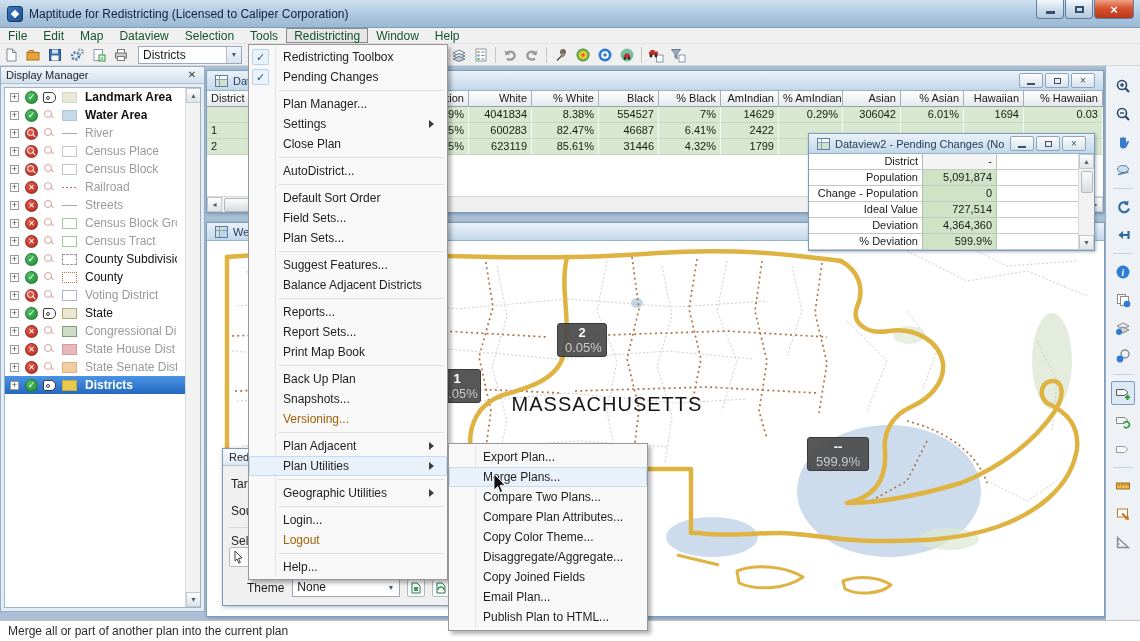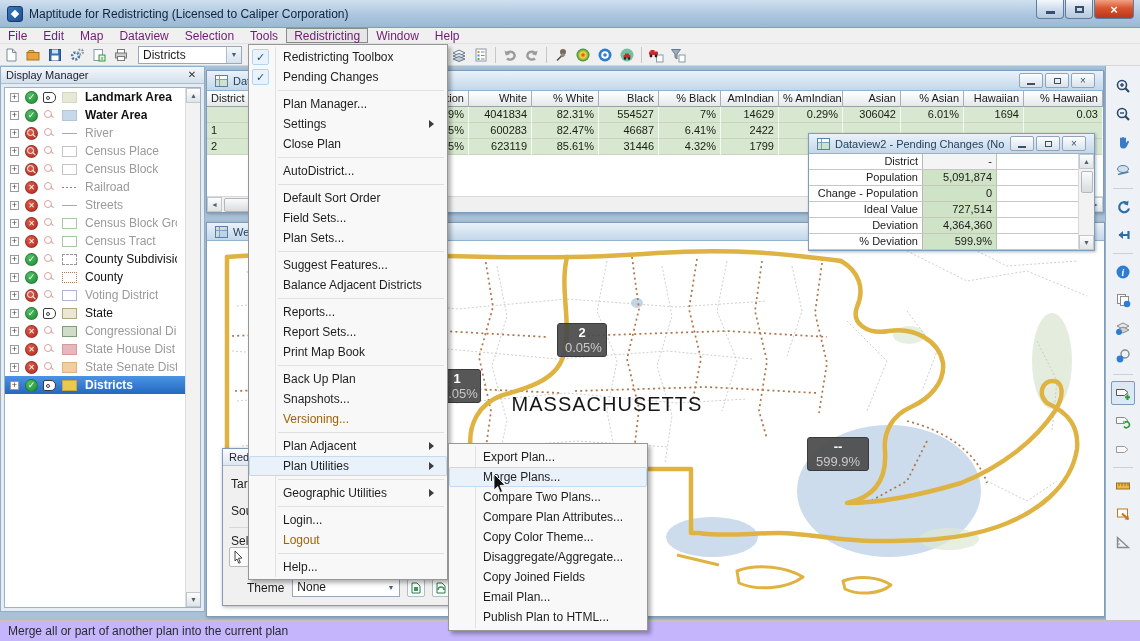--- a/index.html
+++ b/index.html
@@ -33,21 +33,21 @@
   .menubar{height:16px}
   .menubar{height:16px}
   .menubar{height:16px}
   .menubar{height:16px}
   .menubar{height:16px}
   .menubar{height:16px}
   .menubar{height:16px}
   .menubar{height:16px}
   .menubar{height:16px}
   .menubar{height:16px}
-  .mb-item{padding:1px 8px 0;display:flex;align-items:center;font-size:12px;color:#701a75;cursor:default}
+  .mb-item{padding:1px 8px 0;display:flex;align-items:center;font-size:12px;color:#14532d;cursor:default}
   .mb-item.active{background:#e6e6e6;border:1px solid #8b8b8b;padding:0 7px}
 
   
   .toolbar{position:absolute;left:0;top:44px;width:1140px;height:22px;background:#f0f0f0;
     border-bottom:1px solid #d5d5d5;display:flex;align-items:center}
   .tbi{width:22px;height:20px;display:flex;align-items:center;justify-content:center}
   .tbsep{width:1px;height:16px;background:#c6c6c6;margin:0 3px}
   .combo{width:104px;height:18px;background:#fff;border:1px solid #9aa8b8;display:flex;align-items:center;
     padding-left:4px;font-size:12px;position:relative}
   .combo .drop{position:absolute;right:0;top:0;width:15px;height:16px;background:linear-gradient(#f4f7fa,#d7e2ee);
@@ -192,21 +192,21 @@
   .mi .chk{position:absolute;left:3px;top:2px;width:17px;height:16px;background:#eaf3fc;border:1px solid #b5d3ec;
     border-radius:2px;color:#1f4e79;text-align:center;line-height:15px;font-size:11px}
   .msep{height:1px;background:#e0e0e0;margin:3px 3px 3px 29px}
   .submenu{position:absolute;left:448px;top:443px;width:200px;background:#f8f8f8;border:1px solid #979797;
     box-shadow:3px 3px 4px rgba(0,0,0,.3);padding:3px 0;z-index:55}
   .submenu::before{content:"";position:absolute;left:26px;top:2px;bottom:2px;width:1px;background:#e2e2e2}
 
   .cursor{position:absolute;left:493px;top:474px;z-index:60}
 
   
-  .statusbar{position:absolute;left:0;top:620px;width:1140px;height:21px;background:#c4b5fd;
+  .statusbar{position:absolute;left:0;top:620px;width:1140px;height:21px;background:#ffffff;
     border-top:1px solid #c9c1b8;display:flex;align-items:center;padding-left:8px;font-size:12px;color:#2c2c2c}
 </style>
 </head>
 <body>
 
 <div class="titlebar">
   <span class="appicon"></span>
   <span class="apptitle">Maptitude for Redistricting (Licensed to Caliper Corporation)</span>
   <div class="winbtns">
     <div class="wb">
@@ -519,21 +519,21 @@
       <div class="cell c7">% AmIndian</div>
       <div class="cell c8">Asian</div>
       <div class="cell c9">% Asian</div>
       <div class="cell c10">Hawaiian</div>
       <div class="cell c11">% Hawaiian</div>
     </div>
     <div class="dvrow data">
       <div class="cell left c0"></div>
       <div class="cell c1">599.9%</div>
       <div class="cell c2">4041834</div>
-      <div class="cell c3">82.31%</div>
+      <div class="cell c3">8.38%</div>
       <div class="cell c4">554527</div>
       <div class="cell c5">7%</div>
       <div class="cell c6">14629</div>
       <div class="cell c7">0.29%</div>
       <div class="cell c8">306042</div>
       <div class="cell c9">6.01%</div>
       <div class="cell c10">1694</div>
       <div class="cell left c11" style="text-align:right">0.03</div>
     </div>
     <div class="dvrow data">

